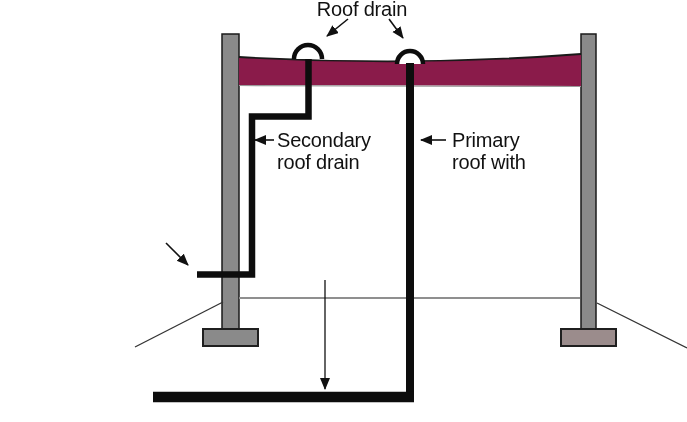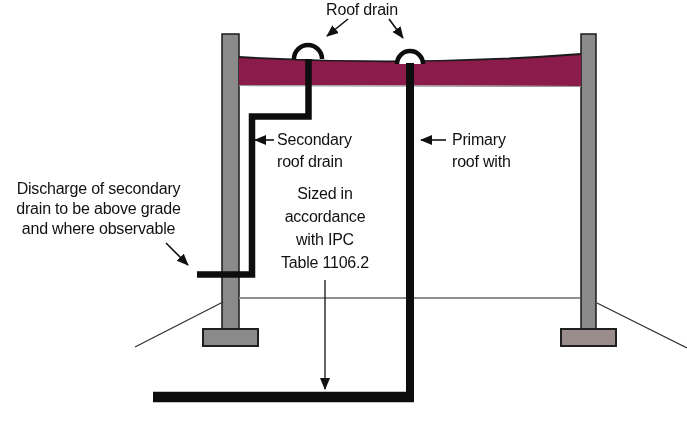--- a/index.html
+++ b/index.html
@@ -17,21 +17,21 @@
   }
   .stage svg {
     position: absolute;
     left: 0;
     top: 0;
     display: block;
   }
   .lbl {
     position: absolute;
     color: #111111;
-    font-size: 16px;
+    font-size: 20px;
     line-height: 21px;
     white-space: pre-line;
     letter-spacing: -0.2px;
   }
   .lbl.center { text-align: center; }
   #roof-drain-label   { left: 302px; top: -1px;  width: 120px; }
   #secondary-label    { left: 277px; top: 129px; line-height: 22px; }
   #primary-label      { left: 452px; top: 129px; line-height: 22px; }
   #sizing-label       { left: 260px; top: 182px; width: 130px; line-height: 23px; }
   #discharge-label    { left: 0px;   top: 179px; width: 197px; line-height: 20px; }
@@ -85,23 +85,16 @@
   </svg>
 
   <div class="lbl center" id="roof-drain-label">Roof drain</div>
 
   <div class="lbl" id="secondary-label">Secondary
 roof drain</div>
 
   <div class="lbl" id="primary-label">Primary
 roof with</div>
 
-  <div class="lbl center" id="sizing-label">Sized in
-accordance
-with IPC
-Table 1106.2</div>
 
-  <div class="lbl center" id="discharge-label">Discharge of secondary
-drain to be above grade
-and where observable</div>
 
 
 </div>
 
 </body></html>

